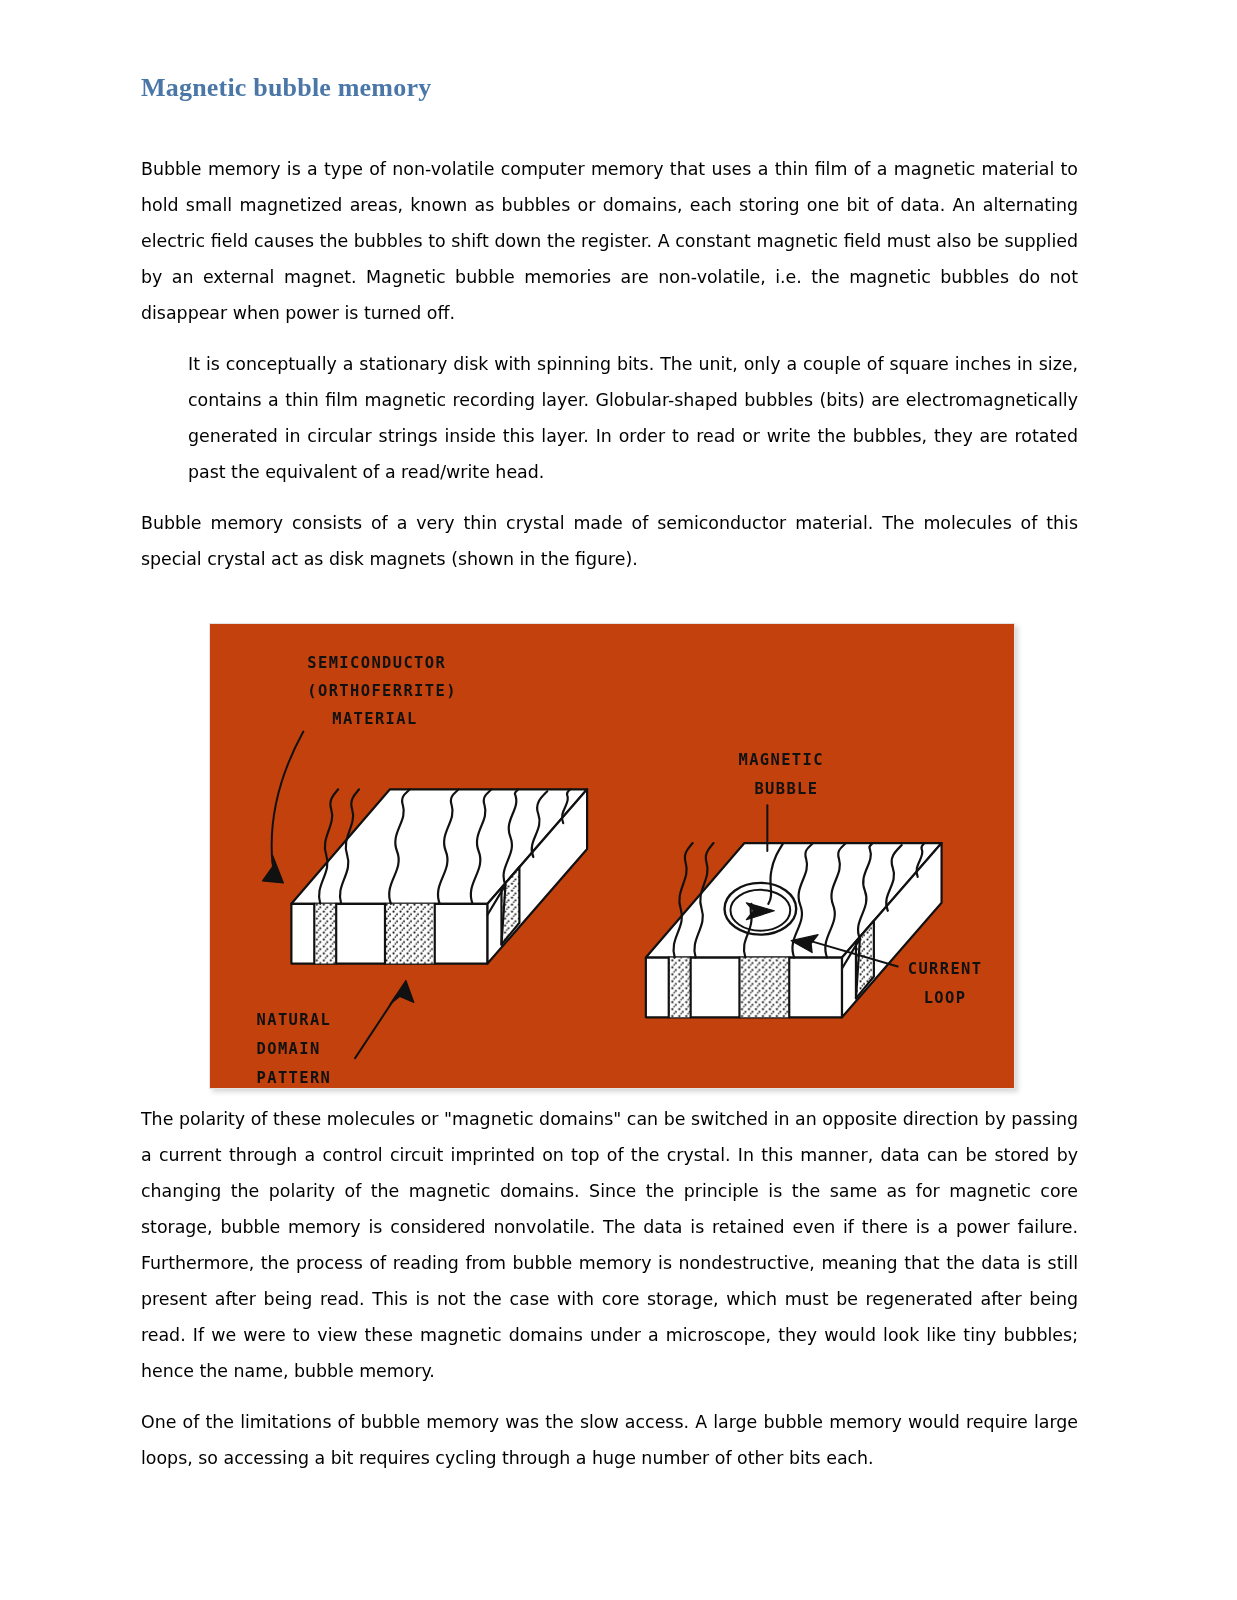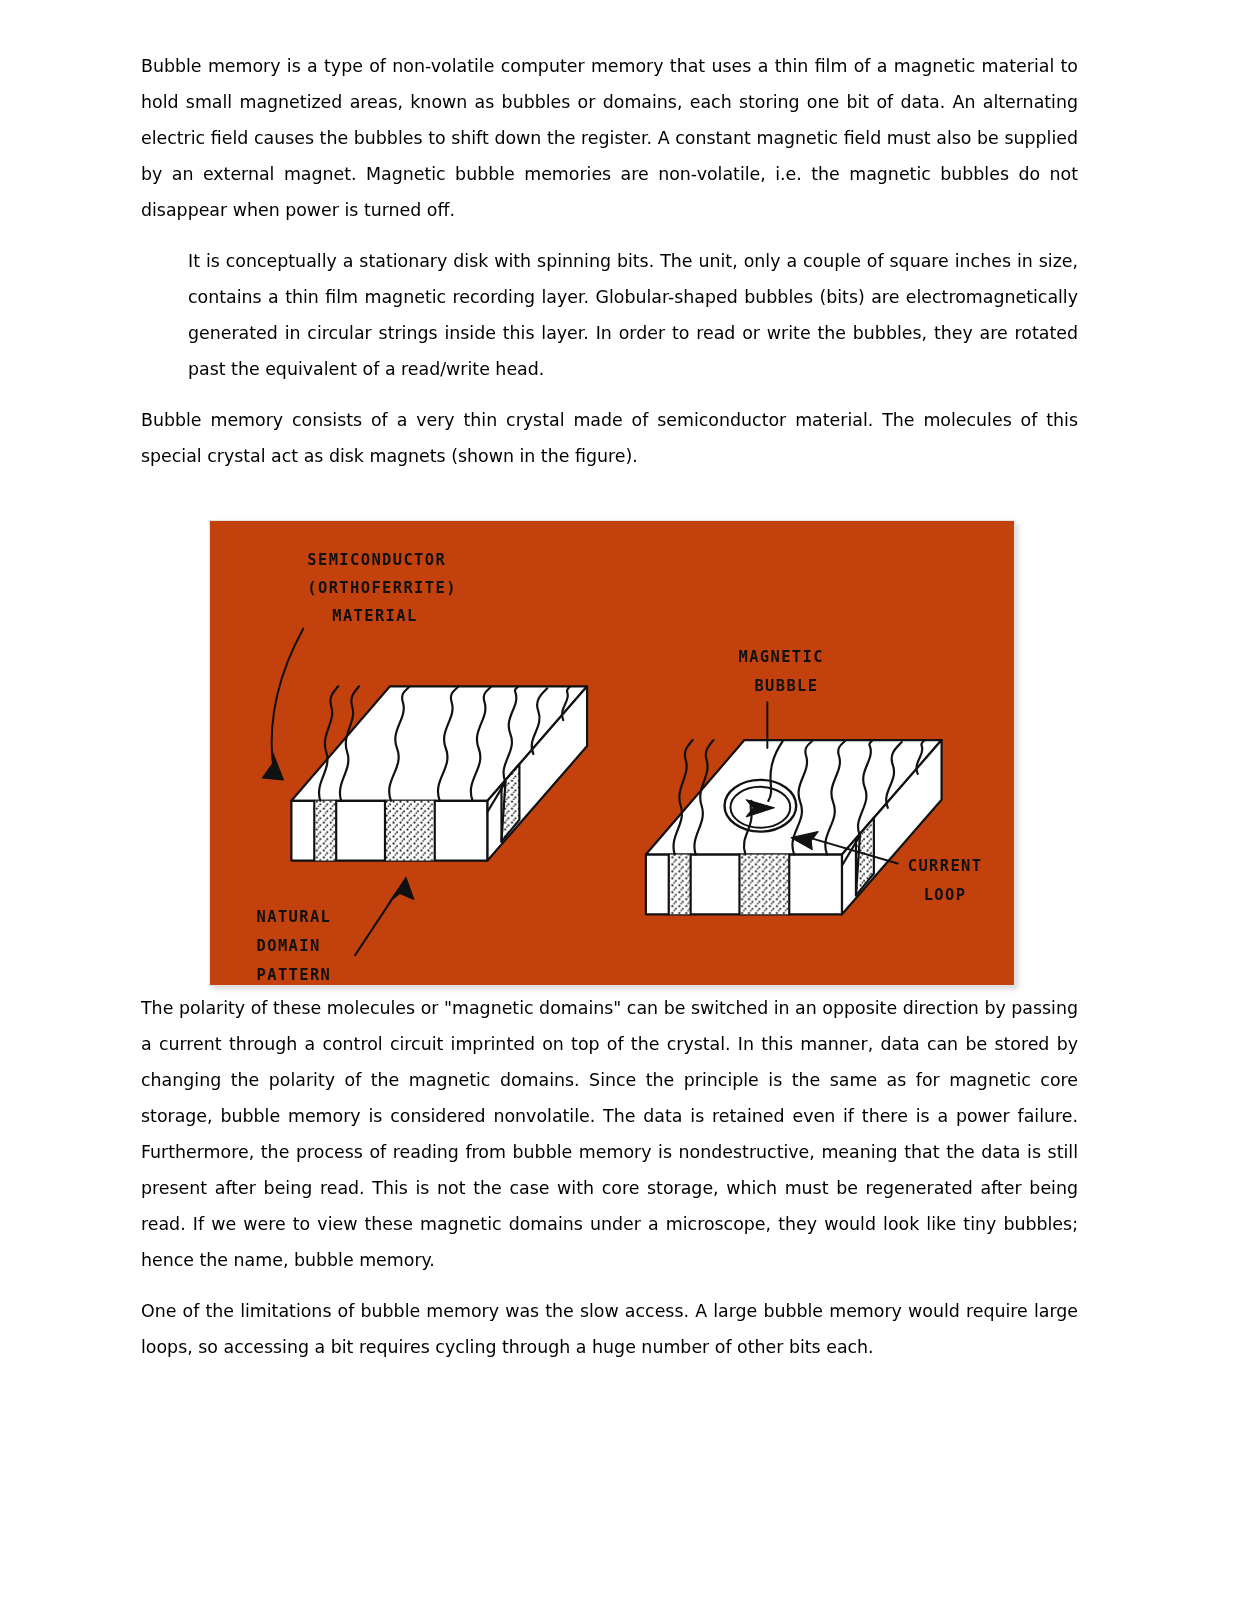--- a/index.html
+++ b/index.html
@@ -37,21 +37,21 @@
     line-height: 36px;
     color: #000000;
     text-align: justify;
     text-justify: inter-word;
     margin: 0;
     hyphens: none;
   }
   .para.p1 { margin-top: 48px; }
   .para.p2 { margin-top: 15px; margin-left: 47px; }
   .para.p3 { margin-top: 15px; }
-  .para.p4 { margin-top: 4px; }
+  .para.p4 { margin-top: 12px; }
   .para.p5 { margin-top: 15px; }
 
   
   .figure-wrap {
     margin-top: 46px;
     margin-left: 68px;
     width: 806px;
   }
   .figure-box {
     position: relative;
@@ -76,20 +76,21 @@
     fill: #111111;
   }
   .after-figure { margin-top: 44px; }
 </style>
 </head>
 <body>
 
 <div class="page">
   <div class="content">
 
+    <h1 class="doc-title">Magnetic bubble memory</h1>
 
     <p class="para p1">Bubble memory is a type of non-volatile computer memory that uses a thin film of a magnetic material to hold small magnetized areas, known as bubbles or domains, each storing one bit of data. An alternating electric field causes the bubbles to shift down the register. A constant magnetic field must also be supplied by an external magnet. Magnetic bubble memories are non-volatile, i.e. the magnetic bubbles do not disappear when power is turned off.</p>
     <p class="para p2">It is conceptually a stationary disk with spinning bits. The unit, only a couple of square inches in size, contains a thin film magnetic recording layer. Globular-shaped bubbles (bits) are electromagnetically generated in circular strings inside this layer. In order to read or write the bubbles, they are rotated past the equivalent of a read/write head.</p>
     <p class="para p3">Bubble memory consists of a very thin crystal made of semiconductor material. The molecules of this special crystal act as disk magnets (shown in the figure).</p>
 
     <div class="figure-wrap">
       <div class="figure-box">
         <svg viewBox="0 0 806 466" xmlns="http://www.w3.org/2000/svg">
           <defs>
             <pattern id="stipple" width="7" height="7" patternUnits="userSpaceOnUse">

